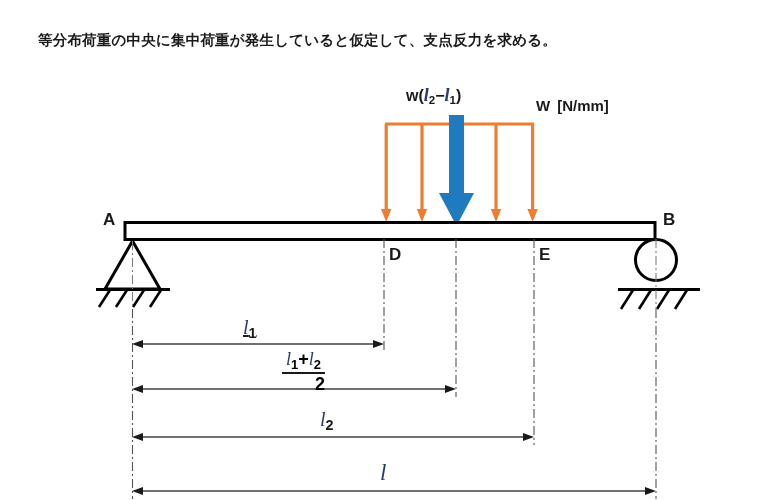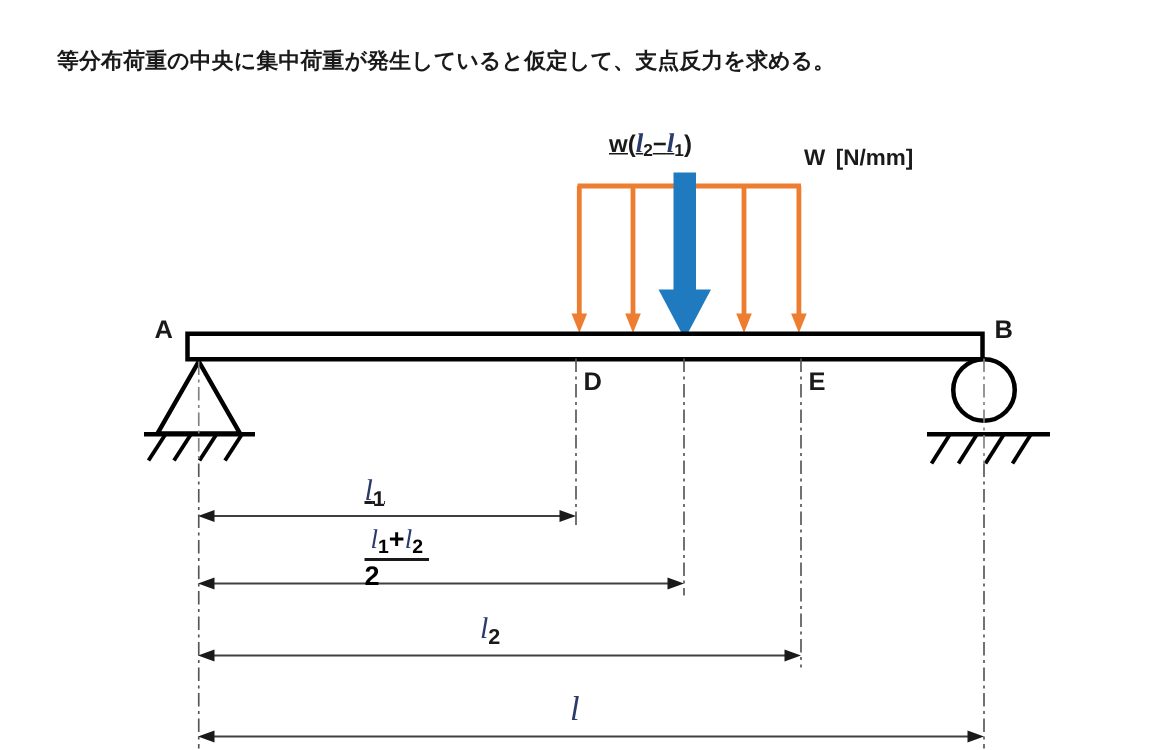--- a/index.html
+++ b/index.html
@@ -64,21 +64,21 @@
   .lbl-wload .mathit { font-size: 18px; }
   .lbl-unit {
     font-size: 15px;
     font-weight: bold;
   }
   .dimlabel {
     font-size: 20px;
   }
   .frac {
     position: absolute;
-    text-align: left;
+    text-align: right;
     line-height: 1.05;
   }
   .frac .num {
     font-size: 18px;
     padding: 0 4px 1px 4px;
     border-bottom: 2px solid #1a1a1a;
     display: inline-block;
   }
   .frac .den {
     font-size: 18px;
@@ -188,21 +188,21 @@
 
       <g>
         <line x1="136" y1="474" x2="652" y2="474"></line>
         <path d="M 132 474 L 143 470 L 143 478 Z" fill="#1a1a1a" stroke="none"></path>
         <path d="M 656 474 L 645 470 L 645 478 Z" fill="#1a1a1a" stroke="none"></path>
       </g>
     </g>
 
   </svg>
 
-  <div class="lbl lbl-wload" style="left:406px; top:68px;text-decoration:underline;">
+  <div class="lbl lbl-wload" style="left:406px; top:68px;">
     <span>w(</span><span class="mathit" style="color:#2a3b6b;">l</span><span class="sub">2</span><span>−</span><span class="mathit" style="color:#2a3b6b;">l</span><span class="sub">1</span><span>)</span>
   </div>
 
   <div class="lbl lbl-unit" style="left:536px; top:80px;">
     <span>W</span><span style="display:inline-block;width:7px;"></span><span>[N/mm]</span>
   </div>
 
   <div class="lbl lbl-node" style="left:103px; top:193px;">A</div>
   <div class="lbl lbl-node" style="left:663px; top:193px;">B</div>
   <div class="lbl lbl-node" style="left:389px; top:228px;">D</div>

